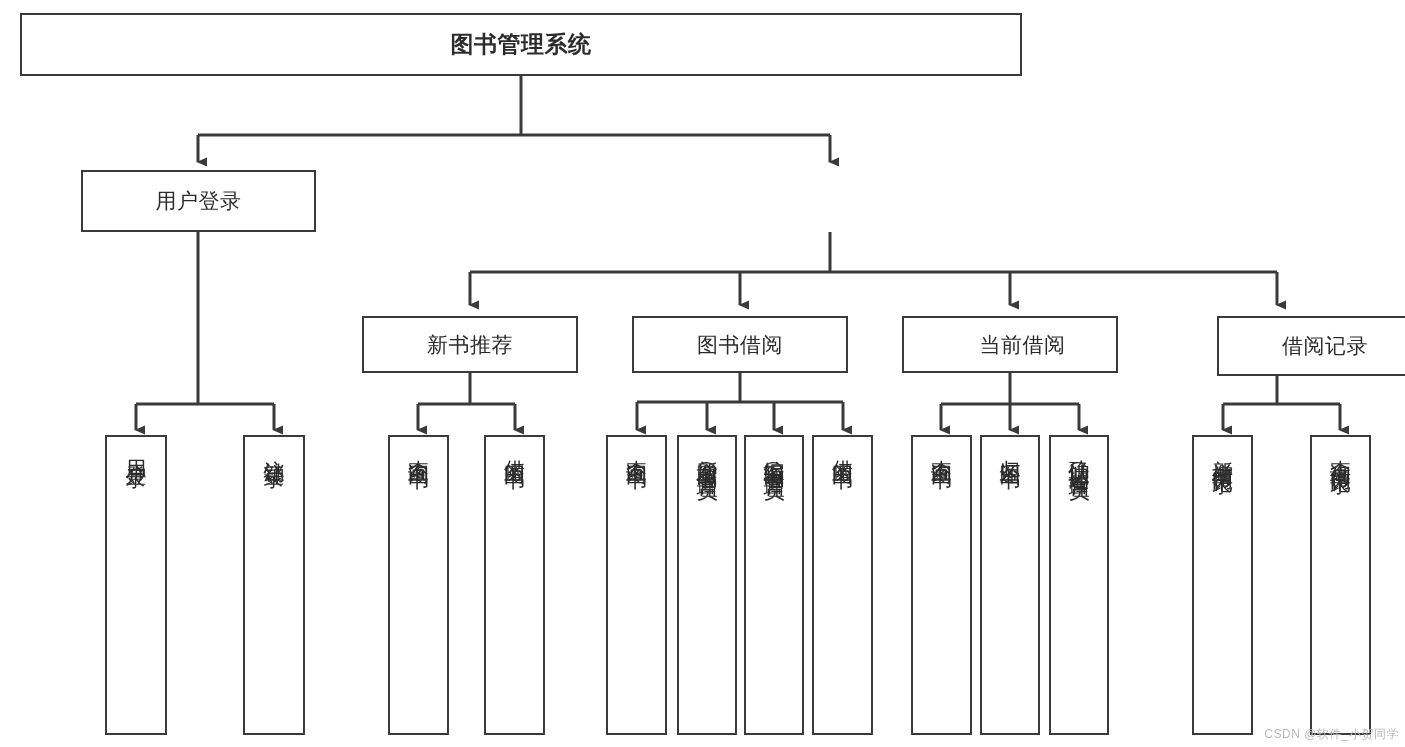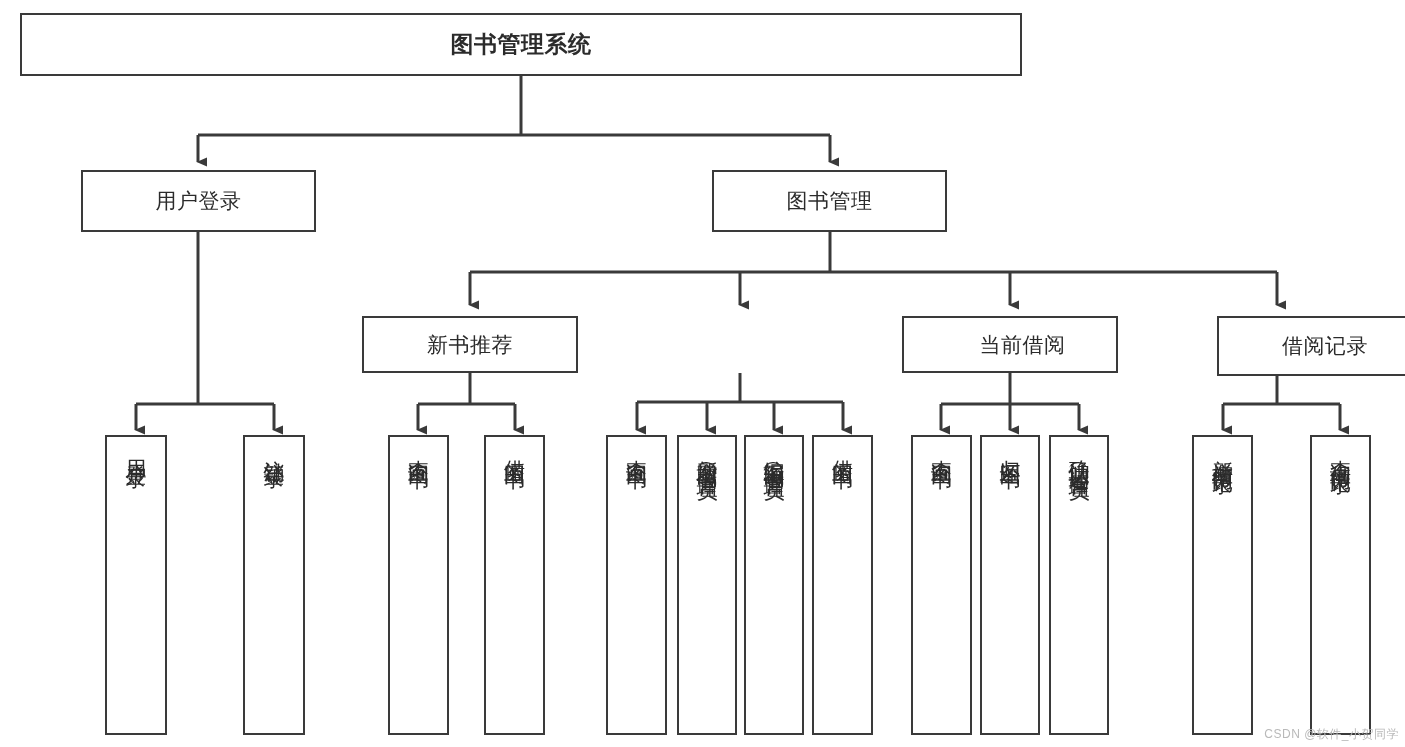--- a/index.html
+++ b/index.html
@@ -77,26 +77,26 @@
     </g>
   </svg>
 
   <div class="node root horiz" style="left:20px;top:13px;width:1002px;height:63px;">
     <span class="label">图书管理系统</span>
   </div>
 
   <div class="node lvl2 horiz" style="left:81px;top:170px;width:235px;height:62px;">
     <span class="label">用户登录</span>
   </div>
-  <div class="node lvl2 horiz" style="left:712px;top:170px;width:235px;height:62px;">
-    <span class="label">图书管理</span>
-  </div>
 
   <div class="node lvl3 horiz" style="left:362px;top:316px;width:216px;height:57px;">
     <span class="label">新书推荐</span>
+  </div>
+  <div class="node lvl3 horiz" style="left:632px;top:316px;width:216px;height:57px;">
+    <span class="label">图书借阅</span>
   </div>
   <div class="node lvl3 horiz" style="left:902px;top:316px;width:216px;height:57px;padding-left:25px;">
     <span class="label">当前借阅</span>
   </div>
   <div class="node lvl3 horiz" style="left:1217px;top:316px;width:216px;height:60px;">
     <span class="label">借阅记录</span>
   </div>
 
   <div class="node leaf vert" style="left:105px;top:435px;width:62px;height:300px;">
     <span class="label">用户登录</span>

